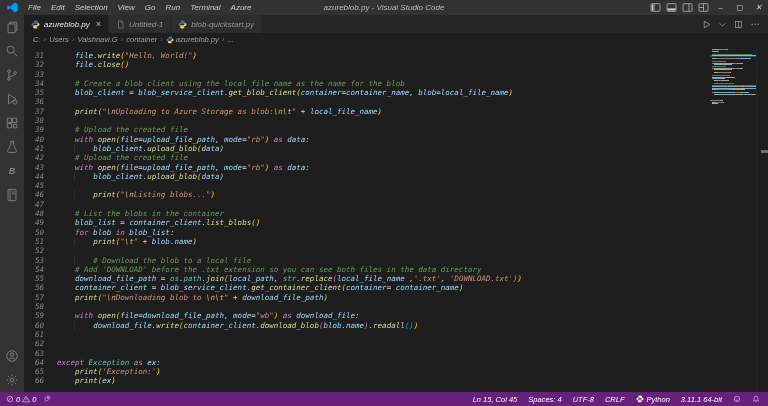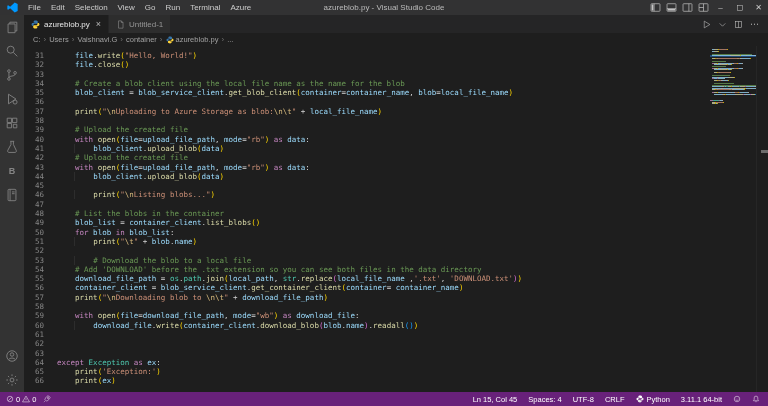--- a/index.html
+++ b/index.html
@@ -1,18 +1,18 @@
 <!DOCTYPE html>
 <html style="--c-titlebar: #323233; --c-tabbar: #252526; --c-tab-inactive: #2d2d2d; --c-editor: #1e1e1e; --c-activitybar: #333333; --c-statusbar: #68217a; --c-python-blue: #3776ab; --c-python-yellow: #ffd43b; --tok-c: #6a9955; --tok-k: #c586c0; --tok-f: #dcdcaa; --tok-v: #9cdcfe; --tok-s: #ce9178; --tok-e: #d7ba7d; --tok-o: #d4d4d4; --tok-t: #4ec9b0; --tok-b1: #ffd700; --tok-b2: #da70d6; --tok-b3: #179fff;"><head>
 <meta charset="utf-8">
 <style>
   * { box-sizing: border-box; margin: 0; padding: 0; }
   html,body { width: 768px; height: 406px; overflow: hidden; background:#1e1e1e;
     font-family: "Liberation Sans", sans-serif; -webkit-font-smoothing: antialiased; }
-  .window { width:768px; height:406px; display:flex; flex-direction:column; background:var(--c-editor,#1e1e1e); }
+  .window { width:768px; height:406px; display:flex; flex-direction:column; background:var(--c-editor,#1e1e1e);font-style:italic; }
 
   
   .titlebar { height:15px; flex:none; background:var(--c-titlebar,#323233); display:flex; align-items:center;
     color:#cccccc; font-size:8px; position:relative; }
   .logo { width:15px; height:11px; display:flex; align-items:center; justify-content:center; margin:0 3px 0 5px; }
   .menus { display:flex; height:100%; align-items:center; }
   .menu-item { padding:0 5px; height:100%; display:flex; align-items:center; cursor:default; }
   .win-title { position:absolute; left:50%; transform:translateX(-50%); color:#bbbbbb; white-space:nowrap; }
   .tb-right { margin-left:auto; display:flex; align-items:center; height:100%; }
   .layout-btn { width:16px; height:100%; display:flex; align-items:center; justify-content:center; color:#c5c5c5; }
@@ -223,20 +223,29 @@
               <span class="close-x"><span>×</span></span>
             </div>
             <div class="tab">
               <span style="display: flex;">
                 <svg viewBox="0 0 16 16" fill="none" stroke="currentColor" stroke-width="1">
                   <path d="M4.5 1.5h5l3 3v10h-8z"></path>
                   <path d="M9.5 1.5v3h3"></path>
                 </svg>
               </span>
               <span>Untitled-1</span>
+            </div>
+            <div class="tab">
+              <span style="display: flex;">
+                <svg viewBox="0 0 16 16">
+                  <path fill="#3776ab" d="M7.9 1c-2 0-3.2.9-3.2 2.3v1.5h3.2v.7H3.2C1.9 5.5 1 6.5 1 8s.9 2.5 2.2 2.5h1.3V8.9c0-1.3 1.1-2.3 2.4-2.3h3.2c1.1 0 2-.9 2-2V3.3C12.1 1.9 10.4 1 7.9 1z"></path>
+                  <path fill="#ffd43b" d="M8.1 15c2 0 3.2-.9 3.2-2.3v-1.5H8.1v-.7h4.7c1.3 0 2.2-1 2.2-2.5s-.9-2.5-2.2-2.5h-1.3v1.6c0 1.3-1.1 2.3-2.4 2.3H5.9c-1.1 0-2 .9-2 2v1.3C3.9 14.1 5.6 15 8.1 15z"></path>
+                </svg>
+              </span>
+              <span>blob-quickstart.py</span>
             </div>
           </div>
         <div class="editor-actions">
             <span class="ea-btn">
               <svg viewBox="0 0 16 16" fill="none" stroke="currentColor" stroke-width="1">
                 <path d="M4 2l10 6L4 14z"></path>
               </svg>
             </span>
             <span class="ea-btn">
               <svg viewBox="0 0 16 16" fill="none" stroke="currentColor" stroke-width="1">

